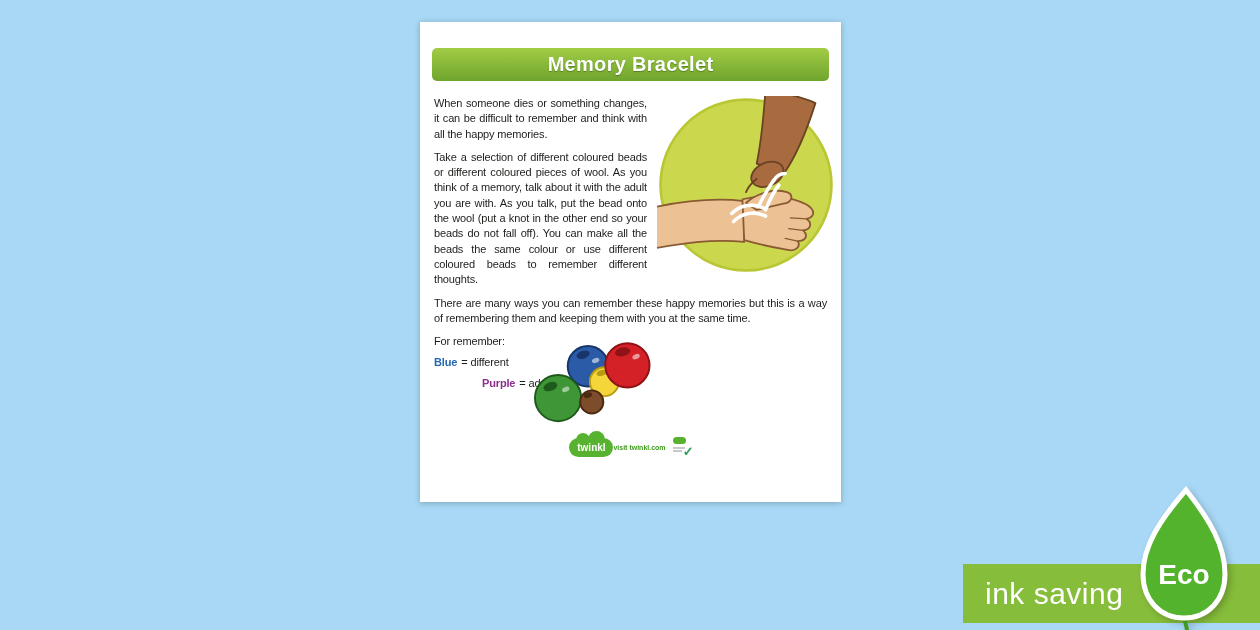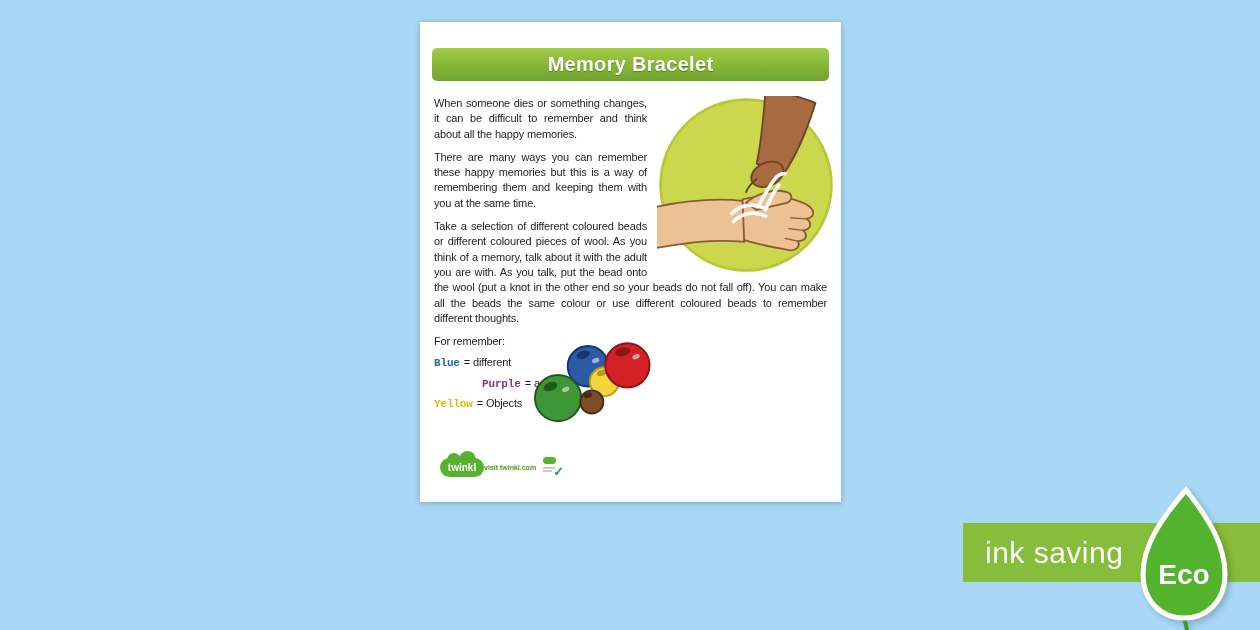--- a/index.html
+++ b/index.html
@@ -21,45 +21,45 @@
   .content { position:absolute; left:14px; top:74px; width:393px;
              font-size:11px; line-height:15.3px; letter-spacing:-0.15px; color:#1d1d1b; }
   .content p { text-align:justify; margin-bottom:8px; }
   .content p.label { text-align:left; margin-bottom:6px; }
 
   .hands-illustration { float:right; width:178px; height:178px; margin:0 -8px 4px 10px; }
   .hands-illustration svg { width:100%; height:100%; }
 
   .examples-row { position:relative; margin-bottom:6px; }
   .example-line { height:20.5px; }
-  .example-word { font-weight:bold; margin-right:4px;font-family:Liberation Mono, monospace; }
+  .example-word { font-weight:bold; margin-right:4px; }
   .beads-illustration { position:absolute; left:100px; top:-14px; width:130px; height:92px; }
   .beads-illustration svg { width:100%; height:100%; }
 
-  .page-footer { position:absolute; left:20px; right:18px; bottom:24px; height:22px;
-                 display:flex; justify-content:flex-start; align-items:center; }
+  .page-footer { position:absolute; left:20px; right:18px; bottom:44px; height:22px;
+                 display:flex; justify-content:center; align-items:center; }
   .twinkl-logo { position:relative; width:44px; height:19px; background:#57b32f; border-radius:10px;
                  display:flex; align-items:center; justify-content:center; }
   .twinkl-logo::before { content:""; position:absolute; left:7px; top:-5px; width:14px; height:14px;
                          background:#57b32f; border-radius:50%; }
   .twinkl-logo::after { content:""; position:absolute; left:19px; top:-7px; width:17px; height:17px;
                         background:#57b32f; border-radius:50%; }
   .twinkl-logo span { position:relative; z-index:1; color:#fff; font-weight:bold; font-size:10px; }
   .footer-right { display:flex; align-items:center; gap:6px; }
   .visit-text { color:#3f9b1e; font-size:7px; font-weight:bold; }
   .quality-badge { position:relative; width:22px; height:22px; }
   .badge-cloud { position:absolute; left:1px; top:1px; width:13px; height:7px;
                  background:#57b32f; border-radius:4px; }
   .badge-line { position:absolute; left:1px; height:1.5px; background:#c9c9c9; width:12px; }
   .badge-line.l1 { top:11px; } .badge-line.l2 { top:14px; width:9px; }
   .badge-check { position:absolute; right:0; bottom:0; color:#2aa05a; font-size:13px;
                  font-weight:bold; line-height:13px; }
 
   
-  .ink-banner { position:absolute; left:963px; top:523px; width:297px; height:59px;
+  .ink-banner { position:absolute; left:963px; top:564px; width:297px; height:59px;
                 display:flex; align-items:center; padding-left:22px; }
   .ink-banner span { color:#ffffff; font-size:30px; letter-spacing:0.5px; }
 
   .eco-leaf { position:absolute; left:1128px; top:486px; width:112px; height:152px; }
   .eco-leaf svg { filter:drop-shadow(3px 3px 3px rgba(0,0,0,0.2)); }
   .eco-leaf text { font-family:"Liberation Sans", sans-serif; font-weight:bold;
                    fill:#ffffff; font-size:28px; }
 </style>
 </head>
 <body>
@@ -91,35 +91,32 @@
           <g stroke="#ffffff" stroke-width="4" fill="none" stroke-linecap="round">
             <path d="M84,132 C94,122 108,120 120,126"></path>
             <path d="M86,141 C96,131 110,129 122,135"></path>
             <path d="M114,124 C120,112 126,102 131,95"></path>
             <path d="M122,128 C127,116 132,106 137,100"></path>
             <path d="M131,95 C134,90 139,87 144,87"></path>
           </g>
         </svg>
       </div>
 
-      <p>When someone dies or something changes, it can be difficult to remember and think about all the happy memories.</p>
+      <p>When someone dies or something changes, it can be difficult to remember and think with all the happy memories.</p>
+      <p>Take a selection of different coloured beads or different coloured pieces of wool. As you think of a memory, talk about it with the adult you are with. As you talk, put the bead onto the wool (put a knot in the other end so your beads do not fall off). You can make all the beads the same colour or use different coloured beads to remember different thoughts.</p>
       <p>There are many ways you can remember these happy memories but this is a way of remembering them and keeping them with you at the same time.</p>
-      <p>Take a selection of different coloured beads or different coloured pieces of wool. As you think of a memory, talk about it with the adult you are with. As you talk, put the bead onto the wool (put a knot in the other end so your beads do not fall off). You can make all the beads the same colour or use different coloured beads to remember different thoughts.</p>
       <p class="label">For remember:</p>
 
       <div class="examples-row">
         <div>
           <div class="example-line">
             <span class="example-word" style="color: rgb(36, 104, 178);">Blue</span><span>= different</span>
           </div>
           <div class="example-line">
             <span class="example-word" style="color: rgb(140, 47, 142); padding-left: 48px;">Purple</span><span>= adult</span>
-          </div>
-          <div class="example-line">
-            <span class="example-word" style="color: rgb(240, 179, 0);">Yellow</span><span>= Objects</span>
           </div>
         </div>
 
         <div class="beads-illustration">
           <svg viewBox="0 0 135 95">
             <g stroke-width="2">
               <circle cx="56" cy="26" r="21" fill="#2b5aa7" stroke="#17356b"></circle>
               <ellipse cx="51" cy="14" rx="7" ry="4" transform="rotate(-18 51 14)" fill="#17356b"></ellipse>
               <ellipse cx="64" cy="20" rx="4" ry="2.5" transform="rotate(-20 64 20)" fill="#ffffff" opacity="0.55"></ellipse>
               <circle cx="73" cy="42" r="15" fill="#f4d63a" stroke="#b89a14"></circle>

